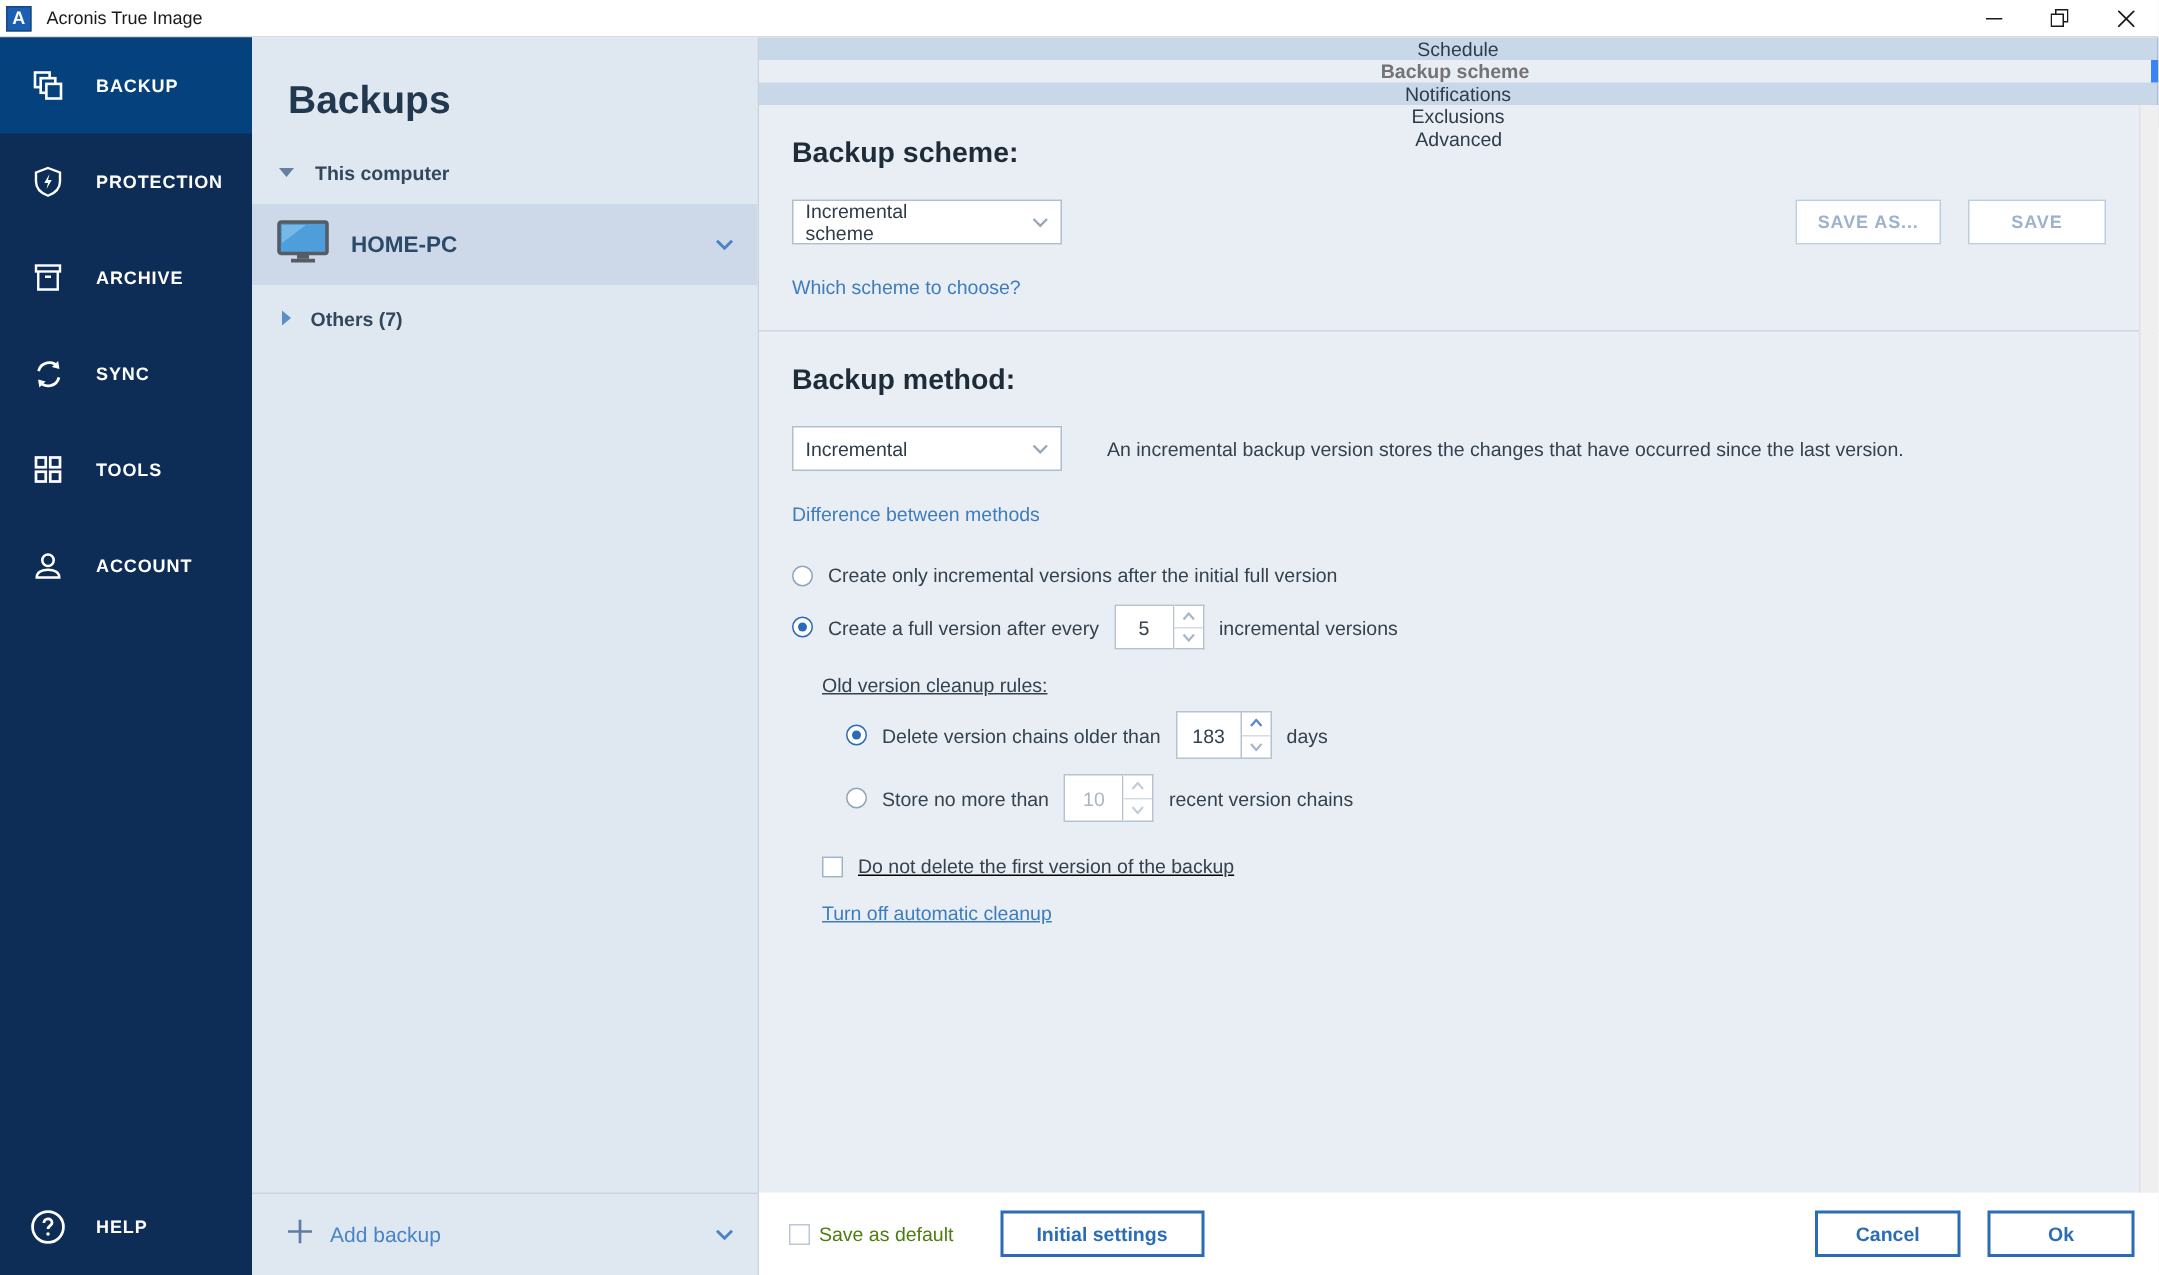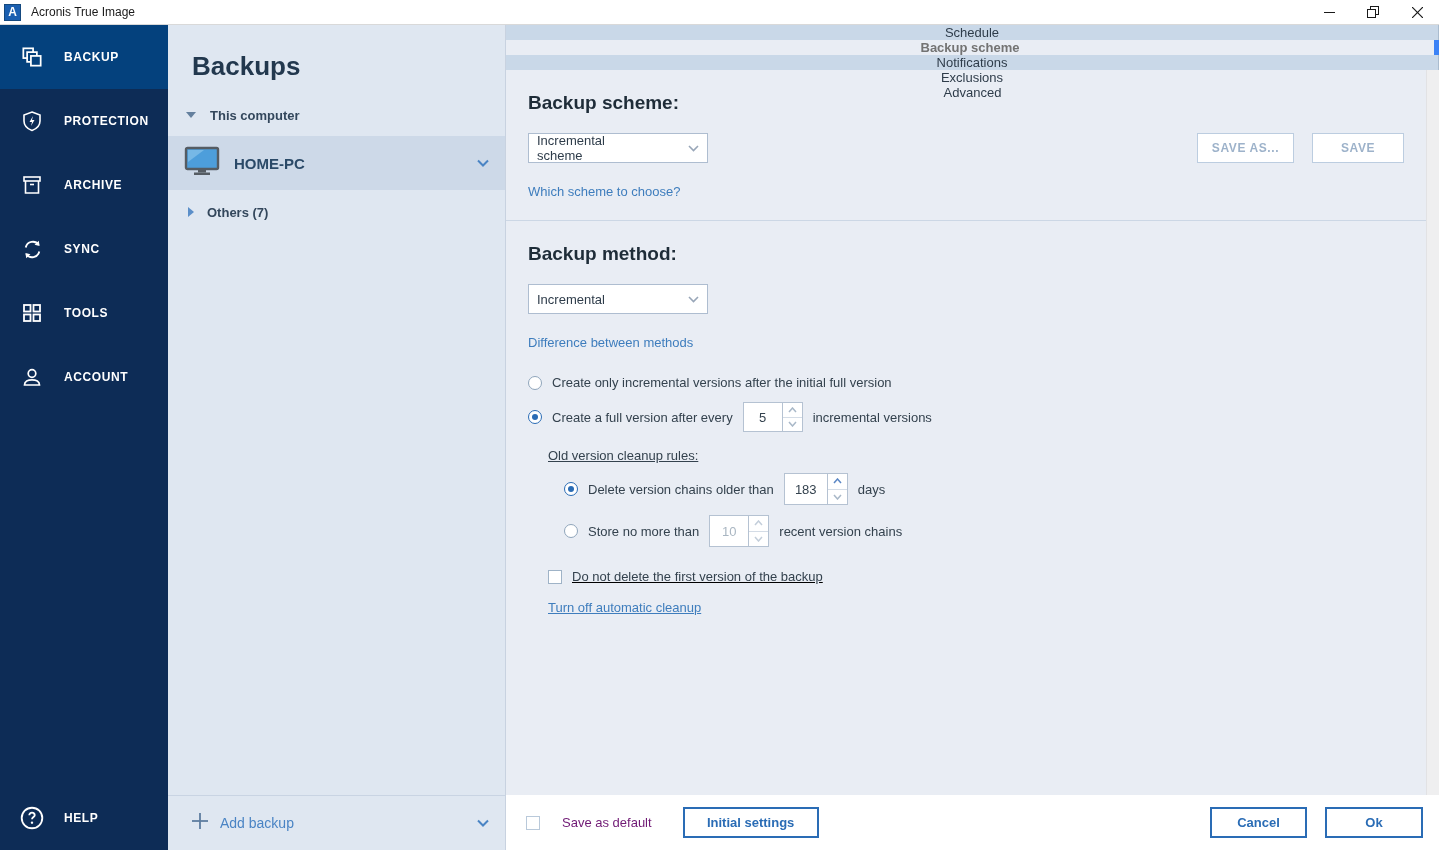--- a/index.html
+++ b/index.html
@@ -102,21 +102,21 @@
   .check-row { display:flex; align-items:center; margin-top:22px; }
   .checkbox { width:14px; height:14px; background:#fff; border:1px solid #9fb3c7; flex:none; }
   .clabel { font-size:13px; color:#34424e; margin-left:10px; }
 
   .ml20 { margin-left:20px;text-decoration:underline; } .ml36 { margin-left:36px; }
   .mt16 { margin-top:16px; } .mt12 { margin-top:12px; } .mt10 { margin-top:10px; }
 
   
   .footer { height:55px; background:#fff; display:flex; align-items:center; }
   .footer .checkbox { margin-left:20px; border-color:#b9c9da; }
-  .footer .def-label { font-size:13px; color:#701a75; margin-left:22px; }
+  .footer .def-label { font-size:13px; color:#4d7c0f; margin-left:6px; }
   .blue-btn { height:31px; background:#fff; border:2px solid #2a6cb5; color:#2a6cb5;
     font-size:13px; font-weight:600; display:flex; align-items:center;
     justify-content:center; }
   .btn-initial { width:136px; margin-left:31px; }
   .footer-spacer { flex:1; }
   .btn-cancel { width:97px; } .btn-ok { width:98px; margin-left:18px; margin-right:16px; }
 
   .chev svg { display:block; }
 </style>
 </head>
@@ -301,20 +301,21 @@
         <div class="sec-heading">Backup method:</div>
         <div class="selrow">
           <div class="select">
             <span>Incremental</span>
             <span class="chev">
               <svg width="11" height="7" viewBox="0 0 11 7" fill="none" stroke="#98a6b8" stroke-width="1.6">
                   <polyline points="1,1 5.5,5.5 10,1"></polyline>
                 </svg>
             </span>
           </div>
+          <span class="desc">An incremental backup version stores the changes that have occurred since the last version.</span>
         </div>
         <span class="link">Difference between methods</span>
 
         <div class="radio-row">
           <span class="radio"></span>
           <span class="rlabel">Create only incremental versions after the initial full version</span>
         </div>
 
         <div class="radio-row mt12">
           <span class="radio checked"></span>

